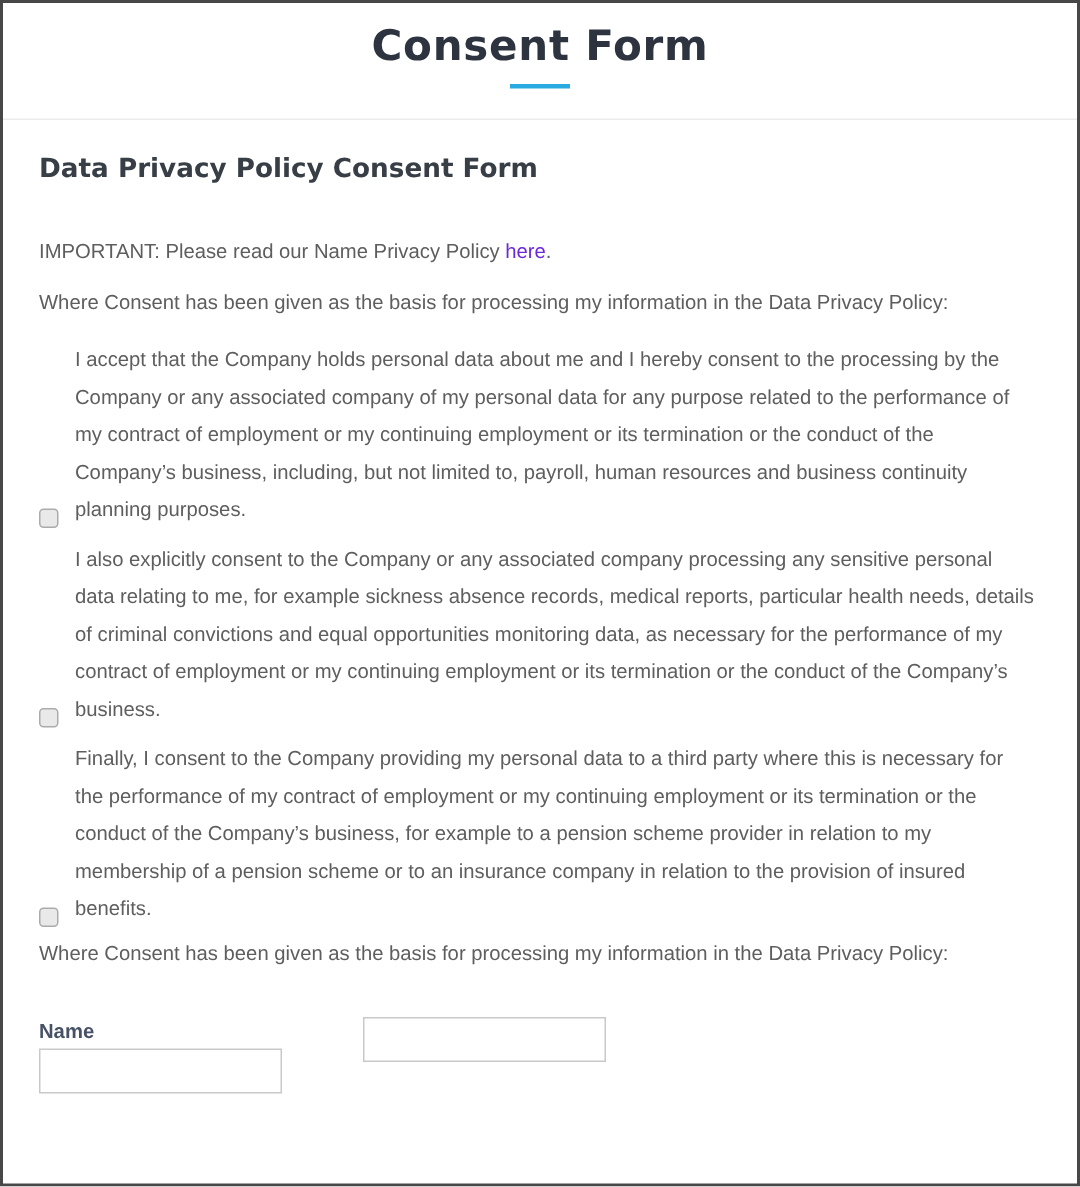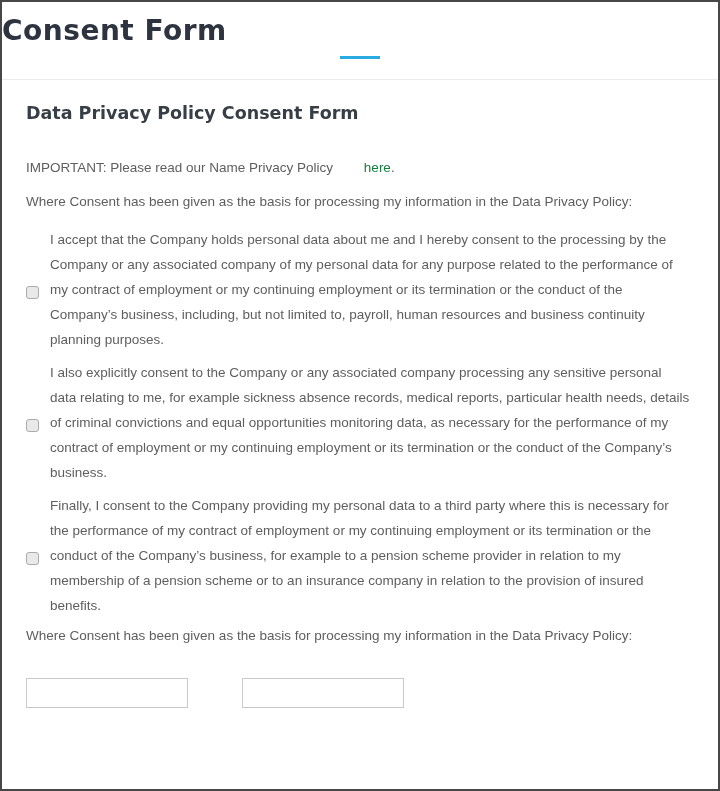--- a/index.html
+++ b/index.html
@@ -8,20 +8,21 @@
     width: 720px;
     height: 791px;
     border: 2px solid #474747;
     background: #ffffff;
     font-family: "Liberation Sans", sans-serif;
     overflow: hidden;
   }
   .header {
     padding: 10px 0 20px;
     border-bottom: 1px solid #ececec;
+    text-align: center;
   }
   .page-title {
     font-family: "DejaVu Sans", sans-serif;
     font-size: 28px;
     line-height: 38px;
     font-weight: 600;
     letter-spacing: 0.5px;
     color: #2d3440;
   }
   .title-underline {
@@ -42,28 +43,27 @@
     margin-bottom: 33px;
   }
   .para {
     font-size: 13.5px;
     line-height: 19px;
     color: #5e5e5e;
   }
   .important-note { margin-bottom: 15px; }
   .where-intro-1 { margin-bottom: 16px; }
   .policy-link {
-    color: #15803d;
+    color: #6d28d9;
     text-decoration: none;
     cursor: pointer;
-    margin-left: 27px;
   }
   .consent-row {
     display: flex;
-    align-items: center;
+    align-items: flex-end;
     margin-bottom: 8px;
   }
   .consent-row .cbox {
     appearance: none;
     -webkit-appearance: none;
     flex: none;
     width: 13px;
     height: 13px;
     margin: 5px 0 0;
     background: #e9e9e9;
@@ -143,20 +143,21 @@
     <div class="consent-row">
       <input type="checkbox" class="cbox" style="">
       <div class="row-text">Finally, I consent to the Company providing my personal data to a third party where this is necessary for the performance of my contract of employment or my continuing employment or its termination or the conduct of the Company’s business, for example to a pension scheme provider in relation to my membership of a pension scheme or to an insurance company in relation to the provision of insured benefits.</div>
     </div>
 
     <p class="para where-intro-2">Where Consent has been given as the basis for processing my information in the Data Privacy Policy:</p>
 
 
     <div class="fields-row">
       <div class="field-col">
+        <label class="field-label">Name</label>
         <input class="field-input" type="text" placeholder="" style="">
       </div>
       <div class="field-col">
         <input class="field-input" type="text" placeholder="" style="">
       </div>
     </div>
 
   </div>
 </div>
 

